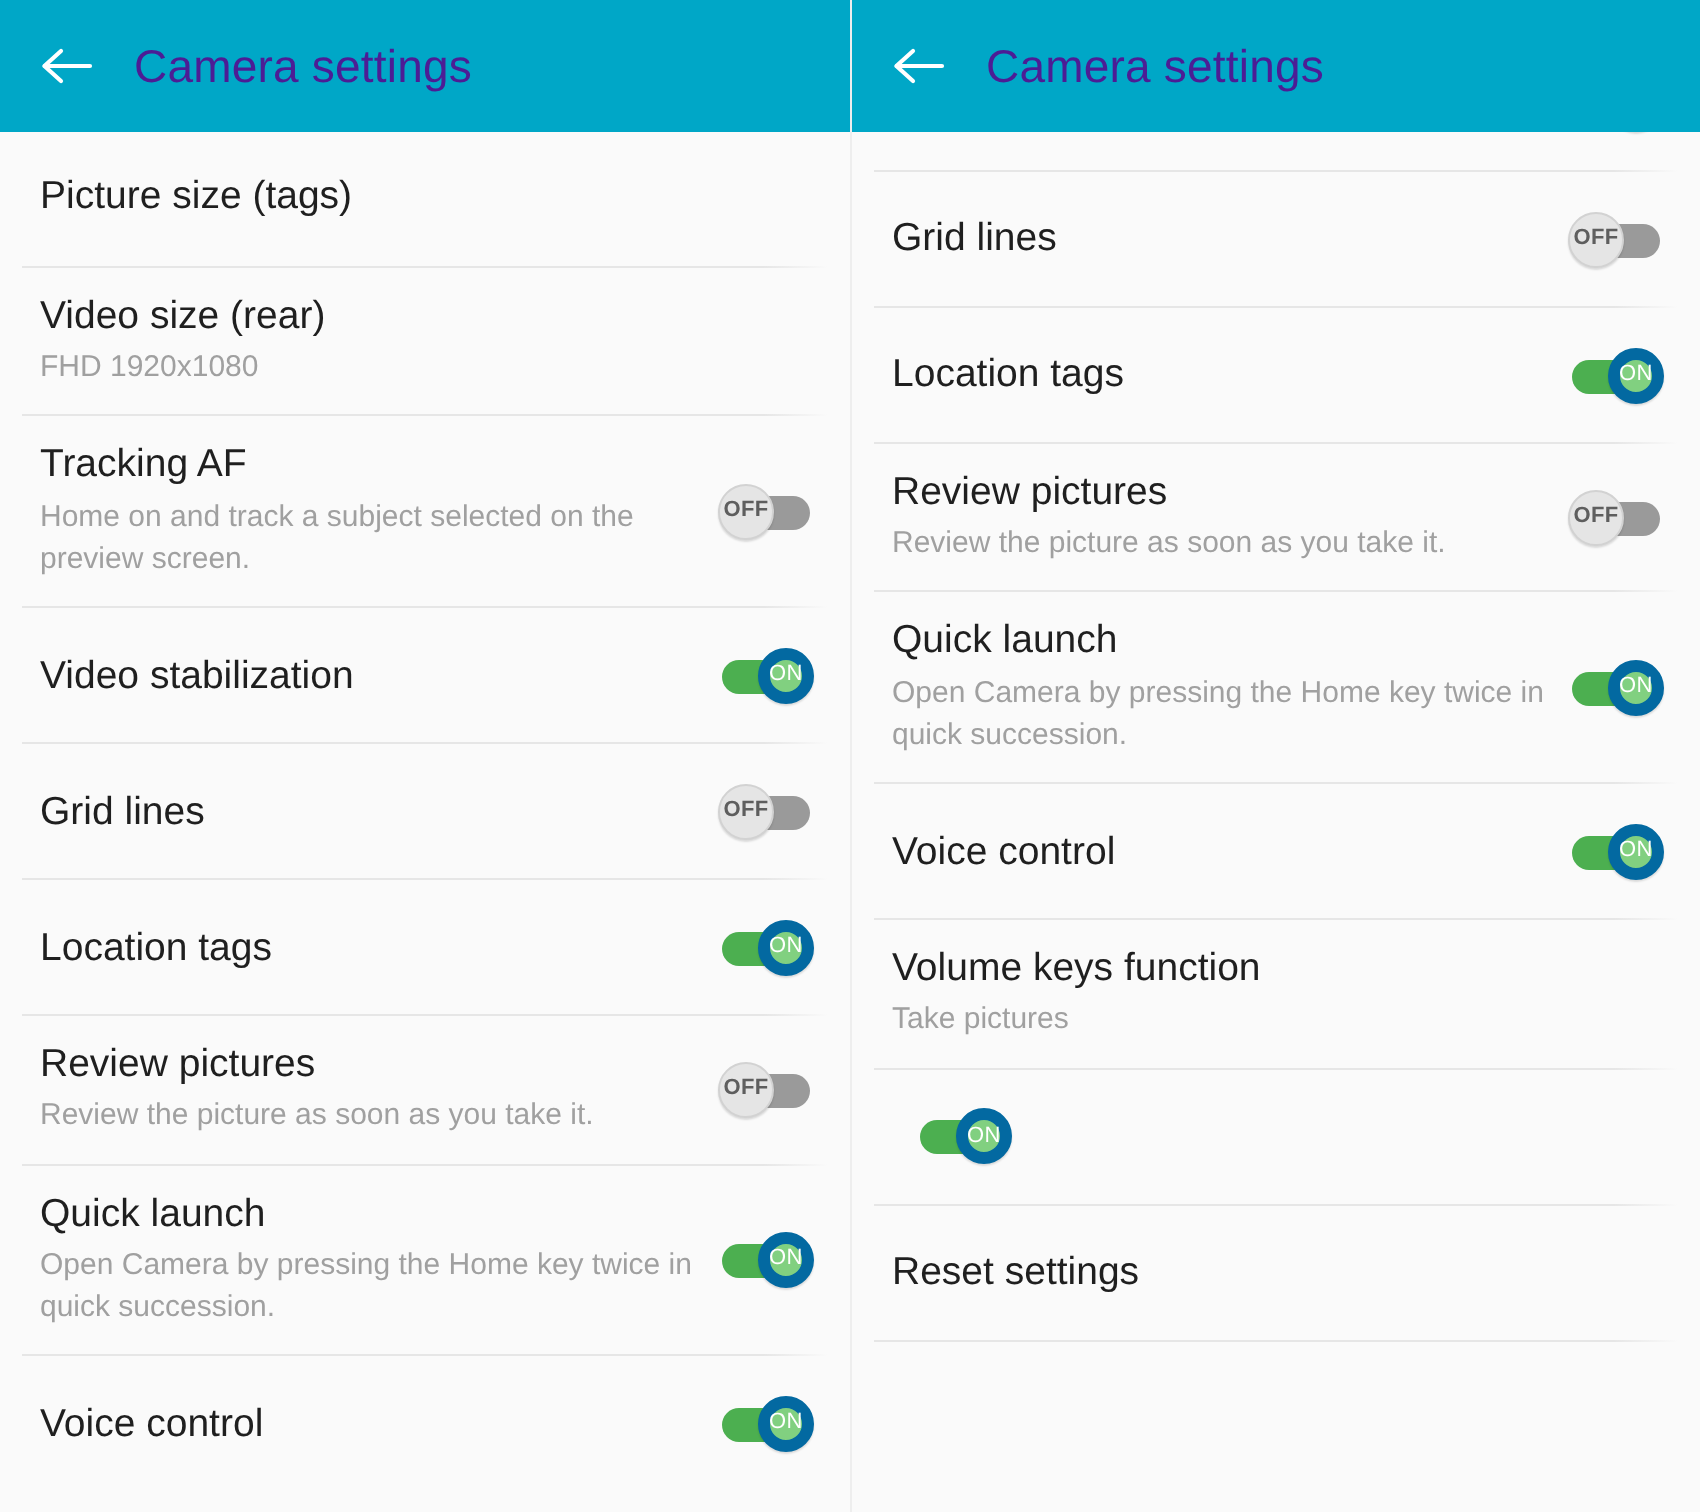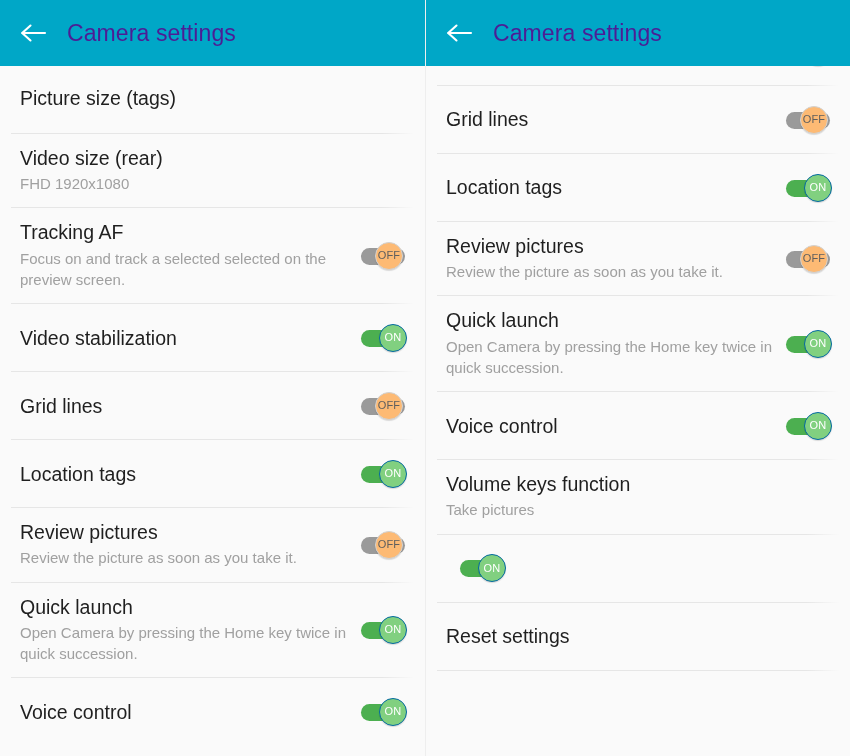--- a/index.html
+++ b/index.html
@@ -115,30 +115,31 @@
     border-radius: 50%;
     display: flex;
     align-items: center;
     justify-content: center;
     font-size: 11px;
     line-height: 1;
     letter-spacing: 0.2px;
     box-sizing: border-box;
   }
   .toggle.off .knob {
-    left: 16px;
-    background: #fdba74;
+    left: 0;
+    background: #e5e5e5;
     border: 1px solid #d2d2d2;
     color: #5e5e5e;
     box-shadow: 0 1px 1px rgba(0,0,0,0.13);
+    font-weight: bold;
   }
   .toggle.on .knob {
     left: 20px;
     background: #81d080;
-    border: 1px solid #0369a1;
+    border: 6px solid #0369a1;
     color: #ffffff;
     box-shadow: 0 1px 1px rgba(0,0,0,0.13);
   }
 </style>
 </head>
 <body>
 
 <div class="screen">
 
   <div class="panel left">
@@ -161,21 +162,21 @@
         <div class="row with-sub">
           <div class="texts">
             <div class="title">Video size (rear)</div>
             <div class="sub">FHD 1920x1080</div>
           </div>
         </div>
         <div class="divider"></div>
         <div class="row with-sub">
           <div class="texts">
             <div class="title">Tracking AF</div>
-            <div class="sub">Focus on and track a selected selected on the preview screen.</div>
+            <div class="sub">Home on and track a subject selected on the preview screen.</div>
           </div>
           <div class="toggle off">
             <div class="track"></div>
             <div class="knob">OFF</div>
           </div>
         </div>
         <div class="divider"></div>
         <div class="row">
           <div class="texts">
             <div class="title">Video stabilization</div>

